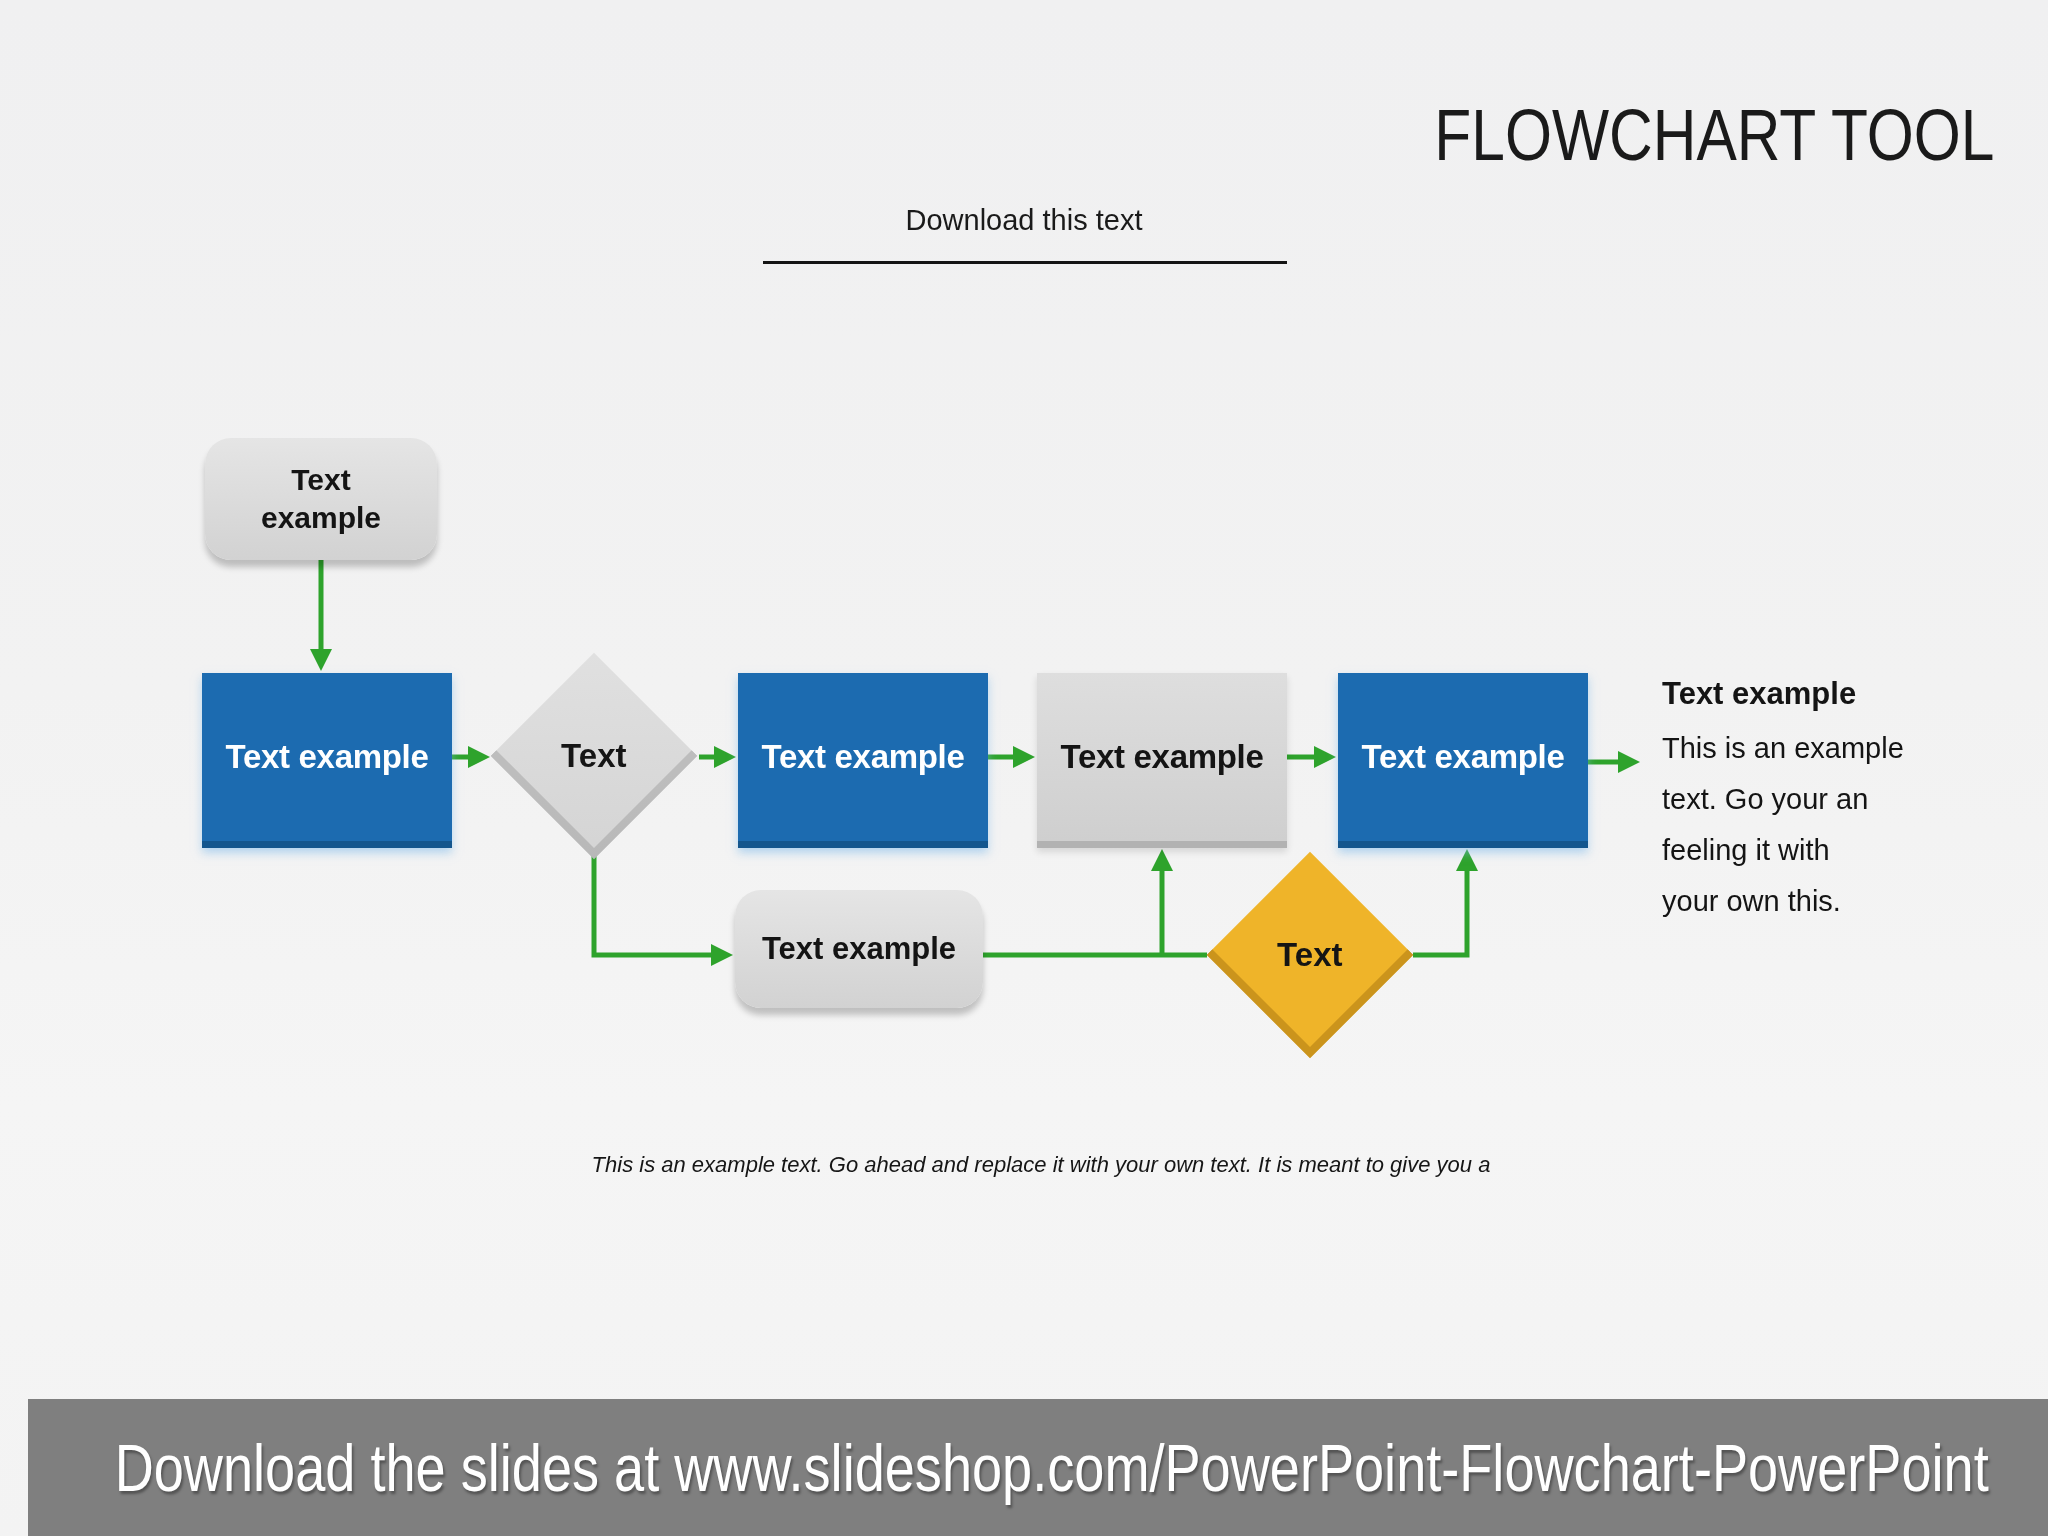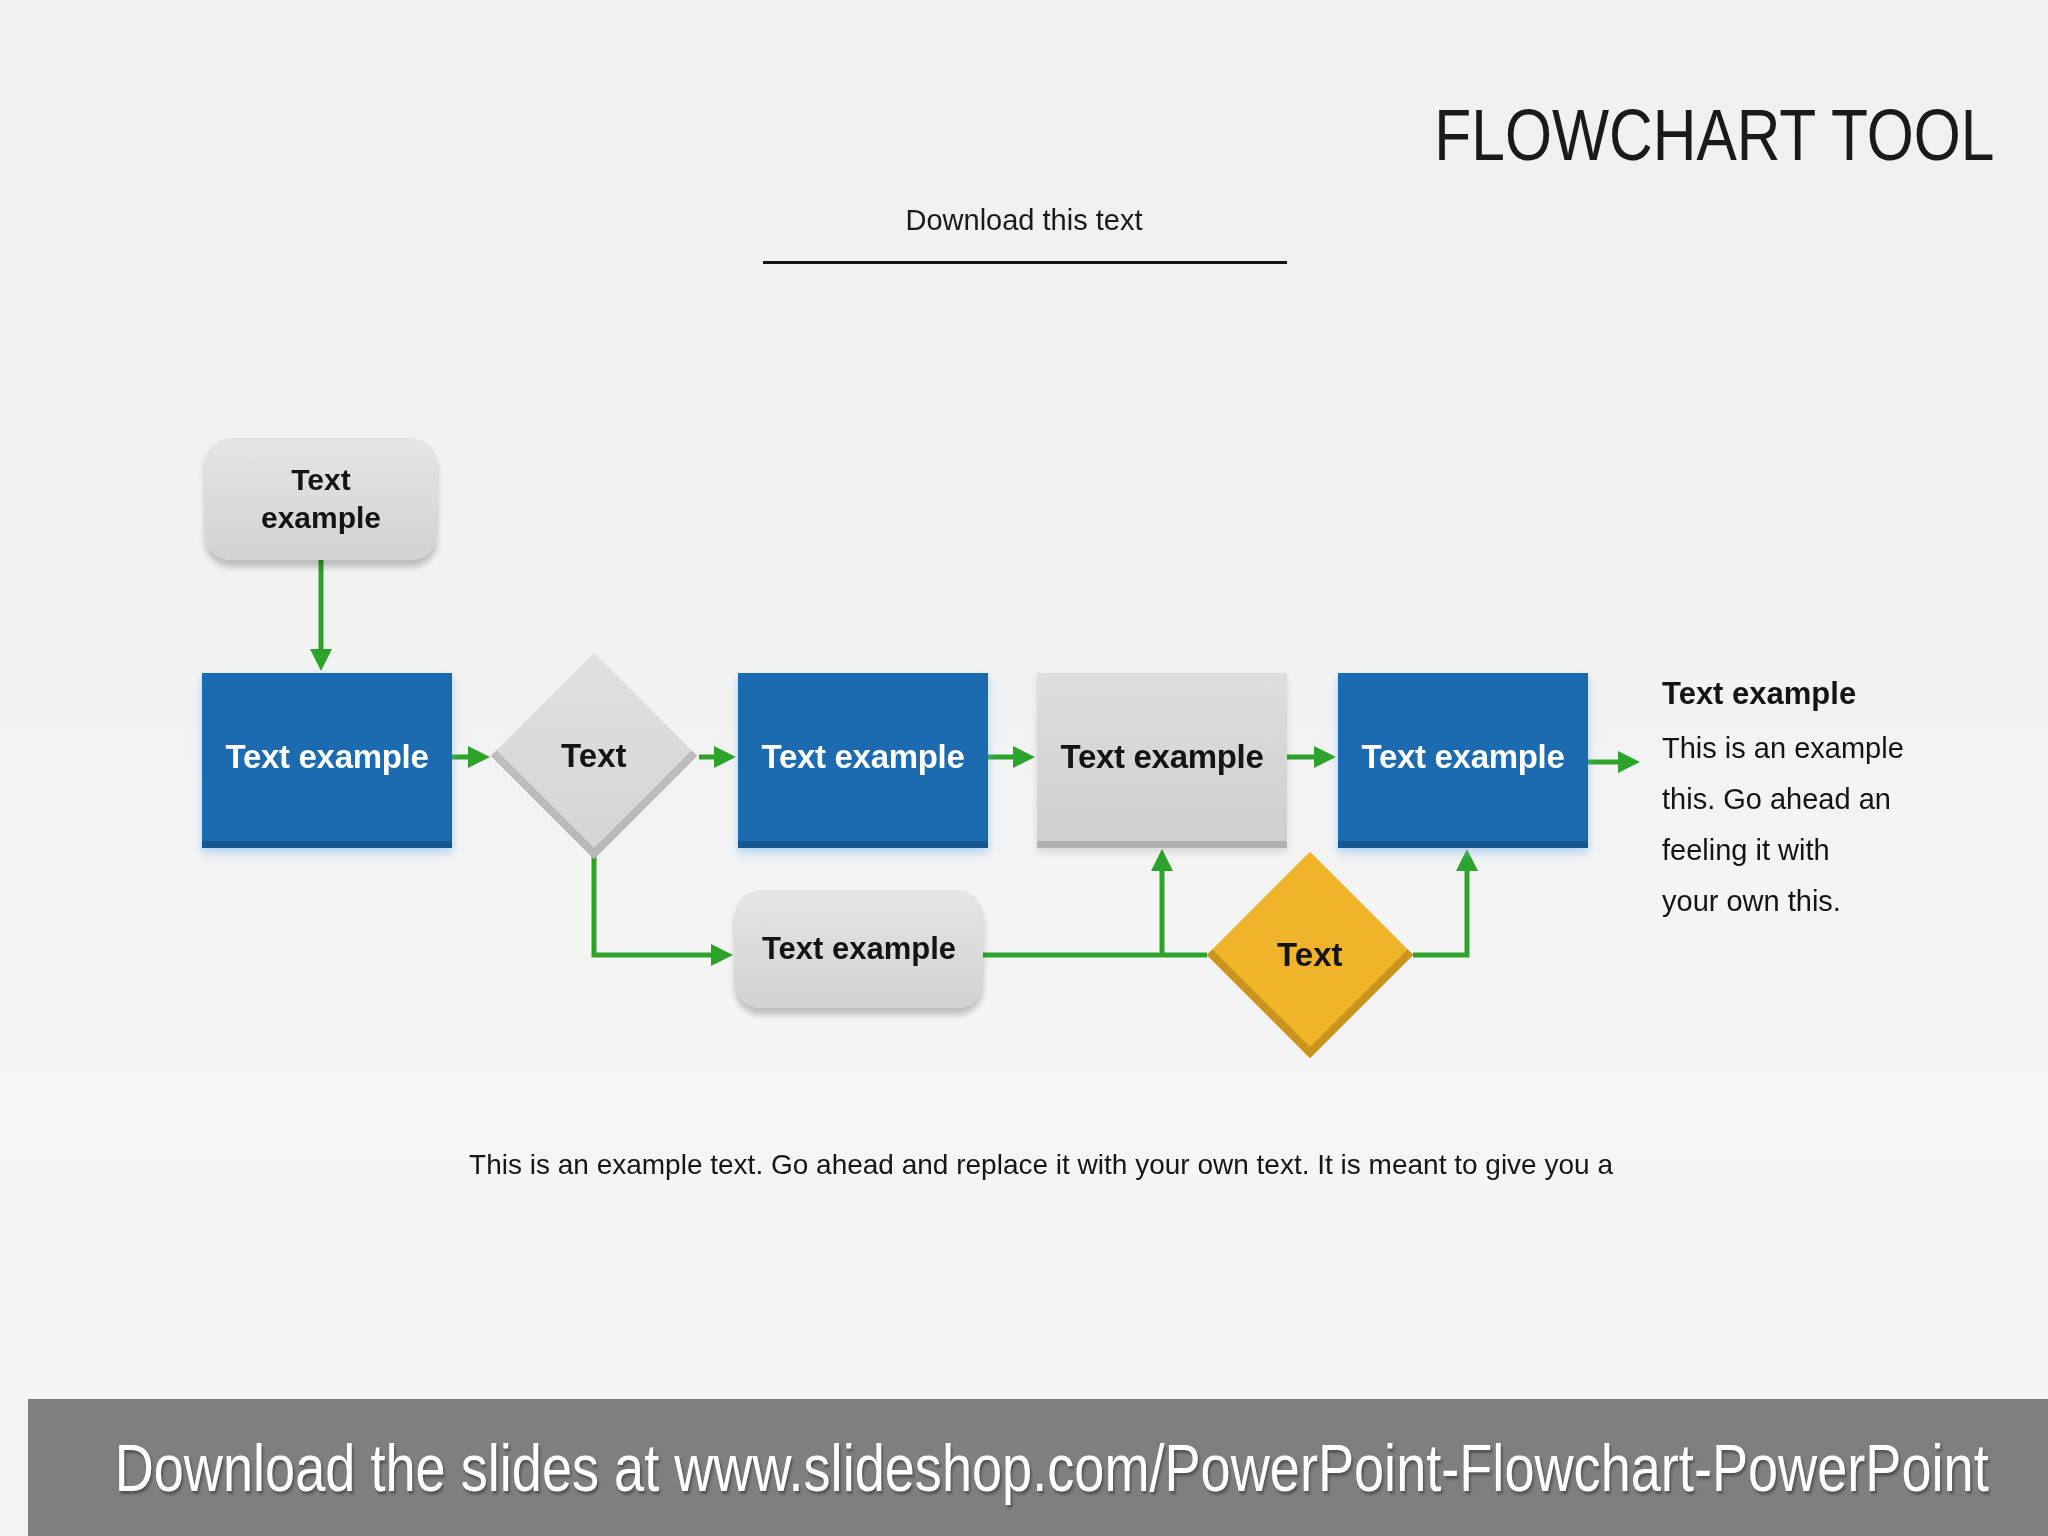--- a/index.html
+++ b/index.html
@@ -41,21 +41,21 @@
   #node-p3{left:1037px;top:673px;width:250px;height:175px;}
   #node-p4{left:1338px;top:673px;width:250px;height:175px;}
   #node-rounded2{left:735px;top:890px;width:248px;height:118px;font-size:31px;}
   #node-d2{left:1237px;top:882px;}
   
   .annotation{position:absolute;left:1662px;top:676px;width:270px;z-index:2;color:#141414;}
   .ann-heading{font-size:31px;font-weight:bold;margin:0 0 16px 0;}
   .ann-line{font-size:29px;line-height:41px;margin-top:10px;}
   
   .caption{position:absolute;top:1142px;left:324px;width:1434px;text-align:center;
-           font-size:28px;line-height:46px;color:#161616;z-index:2;}
+           font-size:22px;line-height:46px;color:#161616;z-index:2;font-style:italic;}
   
   .footer{position:absolute;left:0;top:1399px;width:2048px;height:137px;background:#7F7F7F;
           display:flex;align-items:center;justify-content:center;z-index:3;margin-left:28px;}
   .footer-text{font-size:66px;color:#ffffff;transform:scaleX(0.82);white-space:nowrap;
           text-shadow:2px 3px 3px rgba(0,0,0,0.35);}
 </style>
 </head>
 <body>
 
 <div id="slide">
@@ -138,21 +138,21 @@
     <span>Text example</span>
   </div>
 
   <div id="node-d2" class="diamond yellow">
     <span class="dlabel">Text</span>
   </div>
 
   <div class="annotation">
     <div class="ann-heading">Text example</div>
     <div class="ann-line">This is an example</div>
-    <div class="ann-line">this. Go ahead an</div>
+    <div class="ann-line">text. Go your an</div>
     <div class="ann-line">feeling it with</div>
     <div class="ann-line">your own this.</div>
   </div>
 
   <div class="caption">
     <div>This is an example text. Go ahead and replace it with your own text. It is meant to give you a</div>
   </div>
 
   <div class="footer">
     <div class="footer-text">Download the slides at www.slideshop.com/PowerPoint-Flowchart-PowerPoint</div>

